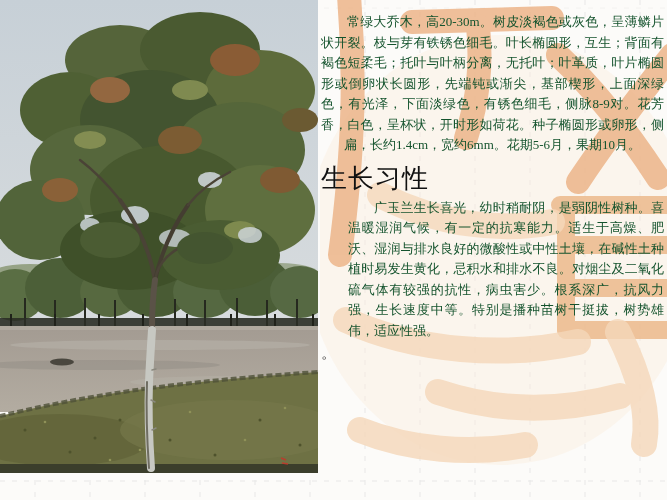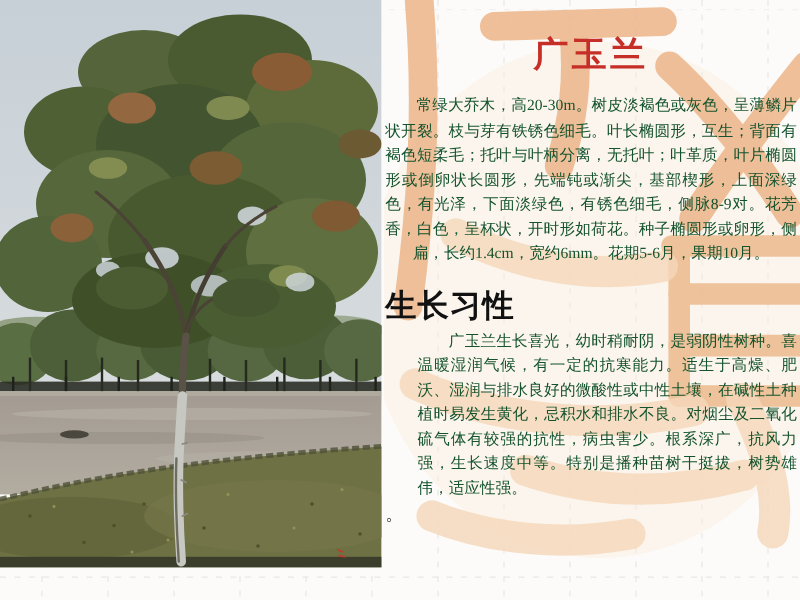--- a/index.html
+++ b/index.html
@@ -28,22 +28,22 @@
   .body-text{
     margin:0;font-size:13px;line-height:20.5px;color:#14532d;
     text-align:justify;
     font-family:"Liberation Serif","DejaVu Serif",serif;
   }
   .intro{
     margin-top:12px;text-indent:2em;
     text-align-last:center;
   }
   .habit-heading{
-    margin:15px 0 2px 0;
-    font-size:26px;font-weight:bold;color:#111111;letter-spacing:1px;
+    margin:5px 0 2px 0;
+    font-size:26px;font-weight:normal;color:#111111;letter-spacing:1px;
     font-family:"Liberation Sans","DejaVu Sans",sans-serif;
   }
   .habit{
     margin-top:2px;text-indent:2em;
     text-align-last:left;
     margin-left:27px;
   }
   .trailing{
     margin-top:2px;font-size:15px;color:#333;
   }
@@ -224,20 +224,19 @@
       <path d="M152,430 l4,-2 M151,400 l4,2 M152,370 l4,-1" stroke="#8a887e" stroke-width="1.5"></path>
     </g>
 
     <ellipse cx="110" cy="240" rx="30" ry="18" fill="#4b5c33"></ellipse>
     <ellipse cx="205" cy="248" rx="28" ry="16" fill="#445530"></ellipse>
 
     <path d="M281,458 l5,2 m-4,3 l6,1" stroke="#c0392b" stroke-width="1.5" fill="none" opacity="0.9"></path>
   </svg>
 
   <div class="content">
-    <h1 class="title">广玉兰</h1>
     <p class="body-text intro">常绿大乔木，高20-30m。树皮淡褐色或灰色，呈薄鳞片状开裂。枝与芽有铁锈色细毛。叶长椭圆形，互生；背面有褐色短柔毛；托叶与叶柄分离，无托叶；叶革质，叶片椭圆形或倒卵状长圆形，先端钝或渐尖，基部楔形，上面深绿色，有光泽，下面淡绿色，有锈色细毛，侧脉8-9对。花芳香，白色，呈杯状，开时形如荷花。种子椭圆形或卵形，侧扁，长约1.4cm，宽约6mm。花期5-6月，果期10月。</p>
     <h2 class="habit-heading">生长习性</h2>
     <p class="body-text habit">广玉兰生长喜光，幼时稍耐阴，是弱阴性树种。喜温暖湿润气候，有一定的抗寒能力。适生于高燥、肥沃、湿润与排水良好的微酸性或中性土壤，在碱性土种植时易发生黄化，忌积水和排水不良。对烟尘及二氧化硫气体有较强的抗性，病虫害少。根系深广，抗风力强，生长速度中等。特别是播种苗树干挺拔，树势雄伟，适应性强。</p>
     <p class="body-text trailing">。</p>
   </div>
 
 </div>
 
 </body></html>

